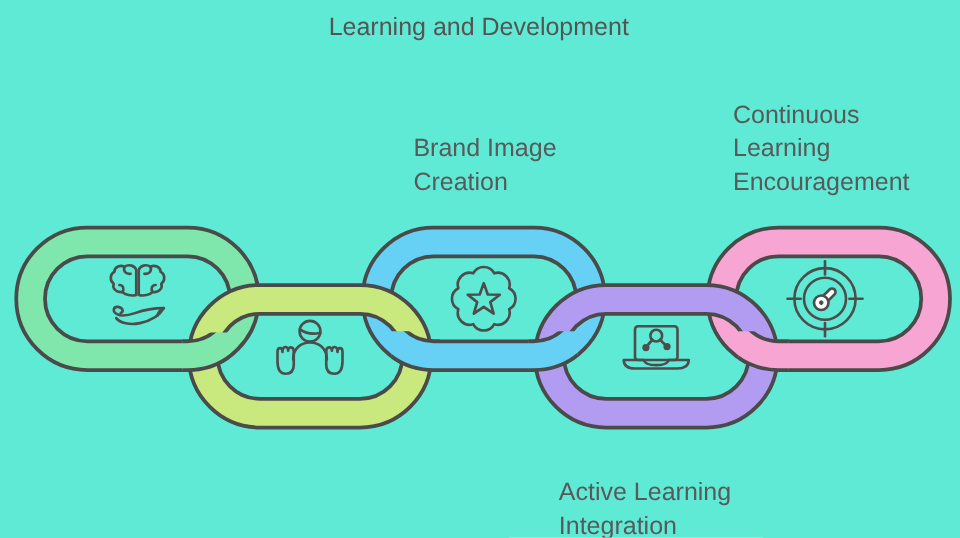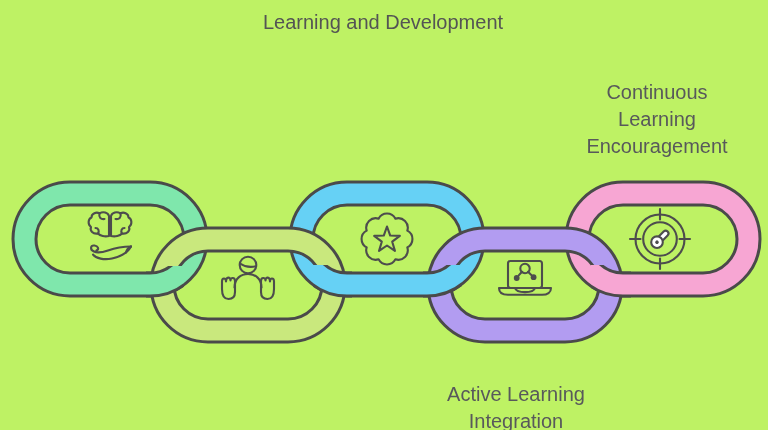--- a/index.html
+++ b/index.html
@@ -1,35 +1,37 @@
 <!DOCTYPE html>
 <html><head>
 <meta charset="utf-8">
 <style>
   html,body{margin:0;padding:0;}
   body{font-family:"Liberation Sans",sans-serif;background:#fff;}
-  .canvas{position:relative;width:768px;height:430px;background:#bef264;overflow:hidden;}
+  .canvas{position:relative;width:768px;height:430px;background:#5eead4;overflow:hidden;}
   .title{position:absolute;top:11px;left:383px;transform:translateX(-50%);
          font-size:20px;color:#545454;white-space:nowrap;}
   .chain-svg{position:absolute;left:0;top:0;}
-  .label{position:absolute;transform:translateX(-50%);text-align:center;
+  .label{position:absolute;transform:translateX(-50%);text-align:left;
          font-size:20px;line-height:27px;color:#58595b;white-space:pre-line;}
   .l0{left:112px;top:106px;}
   .l1{left:246px;top:361px;}
   .l2{left:388px;top:106px;}
   .l3{left:516px;top:381px;}
   .l4{left:657px;top:79px;}
 </style>
 </head>
 <body>
 
 <div class="canvas">
 
   <div class="title">Learning and Development</div>
 
+  <div class="label l2">Brand Image
+Creation</div>
   <div class="label l3">Active Learning
 Integration</div>
   <div class="label l4">Continuous
 Learning
 Encouragement</div>
 
   <svg class="chain-svg" width="768" height="430" viewBox="0 0 768 430">
     <defs>
       <path id="ring" d="M57,0 L137,0 A57,57 0 0 1 137,114 L57,114 A57,57 0 0 1 57,0 Z
                          M57,23 L137,23 A34,34 0 0 1 137,91 L57,91 A34,34 0 0 1 57,23 Z"></path>

